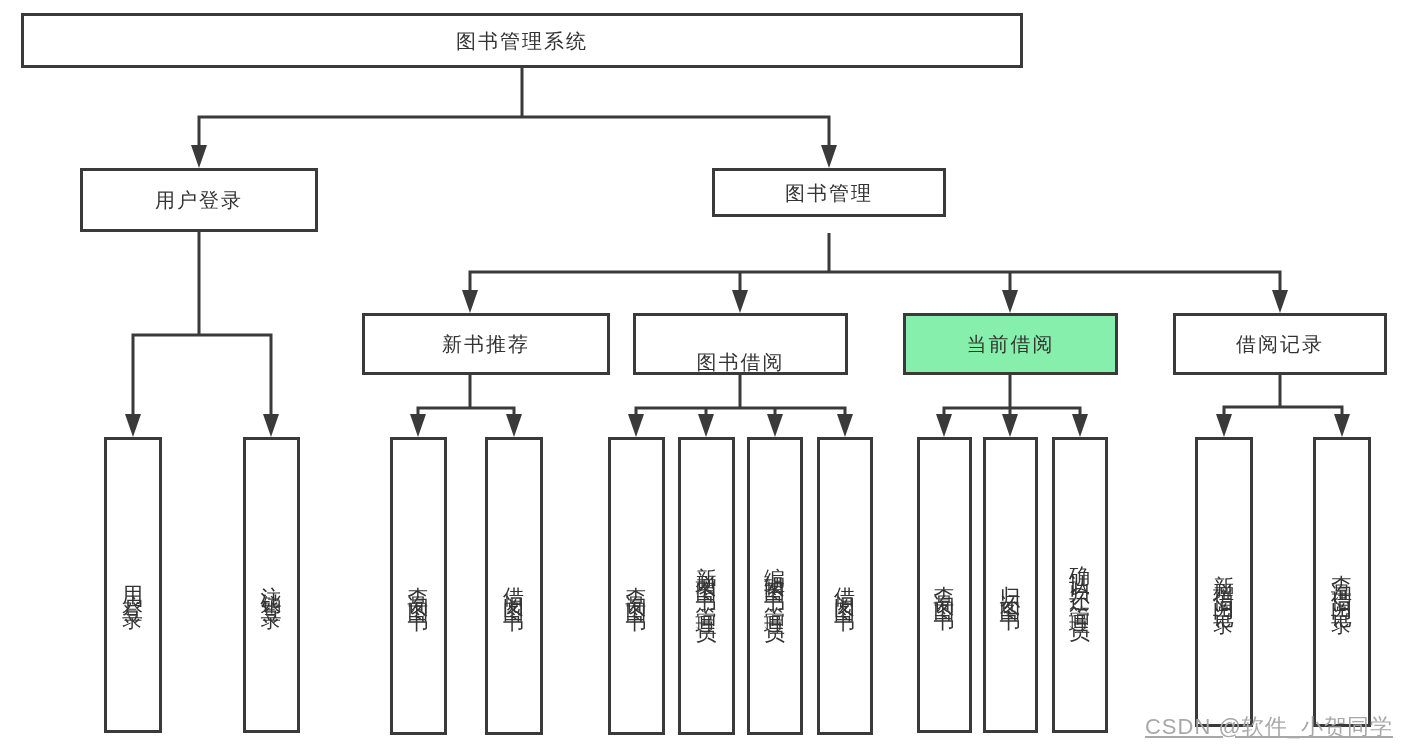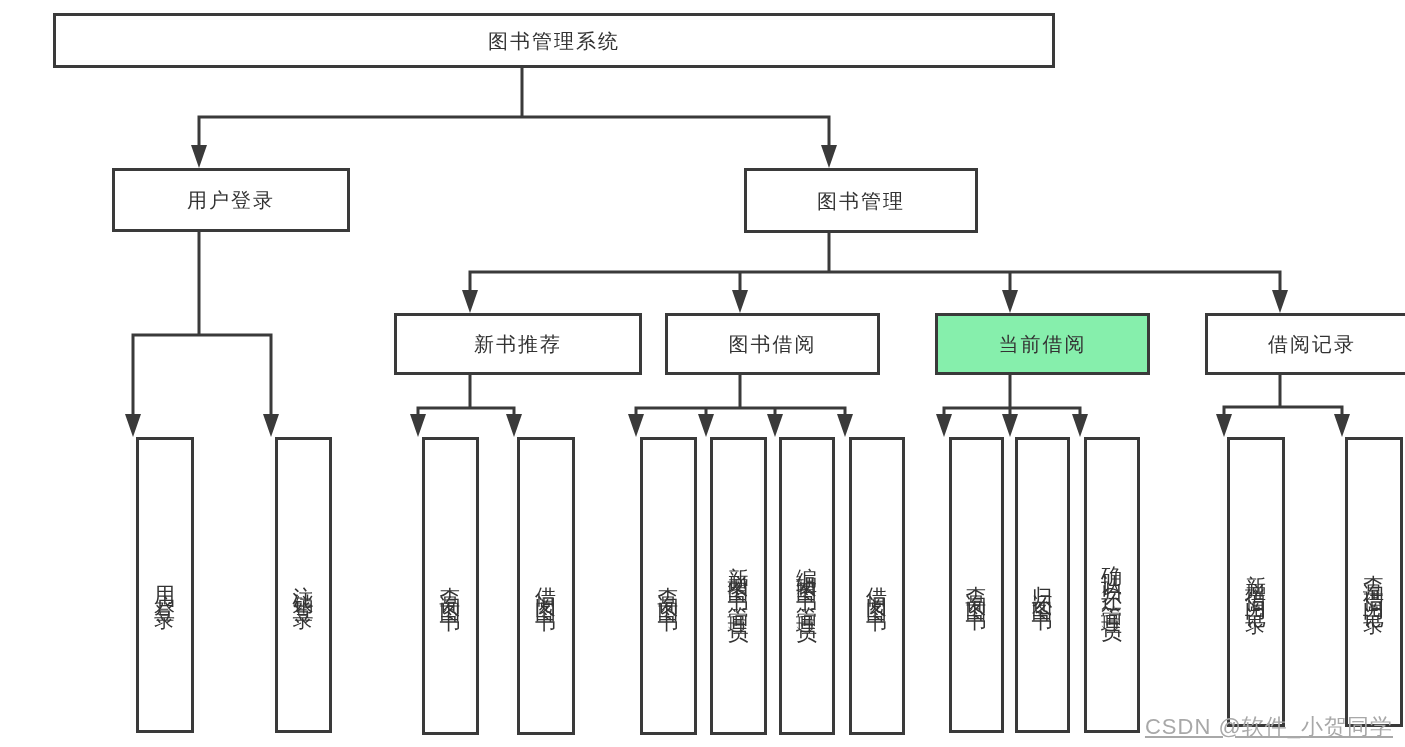--- a/index.html
+++ b/index.html
@@ -25,21 +25,20 @@
   }
   .node {
     position: absolute;
     box-sizing: border-box;
     background: #ffffff;
     border: 3px solid #3a3a3a;
     display: flex;
     align-items: center;
     justify-content: center;
     z-index: 2;
-    margin-left: 32px;
   }
   .node-label {
     color: #333333;
     font-size: 20px;
     letter-spacing: 2px;
     white-space: nowrap;
     line-height: 1;
   }
   .node.vertical .node-label {
     writing-mode: vertical-rl;
@@ -83,27 +82,27 @@
       <polygon points="1216,414 1232,414 1224,437" fill="#3a3a3a"></polygon>
       <polygon points="1334,414 1350,414 1342,437" fill="#3a3a3a"></polygon>
     </svg>
   <div class="watermark" style="color: rgb(168, 168, 168); text-decoration: underline;">CSDN @软件_小贺同学</div>
 <div class="node" style="left: 21px; top: 13px; width: 1002px; height: 55px; border-color: rgb(58, 58, 58); background: rgb(255, 255, 255);">
       <span class="node-label" style="color: rgb(51, 51, 51);">图书管理系统</span>
     </div>
     <div class="node" style="left: 80px; top: 168px; width: 238px; height: 64px; border-color: rgb(58, 58, 58); background: rgb(255, 255, 255);">
       <span class="node-label" style="color: rgb(51, 51, 51);">用户登录</span>
     </div>
-    <div class="node" style="left: 712px; top: 168px; width: 234px; height: 65px; border-color: rgb(58, 58, 58); background: rgb(255, 255, 255);">
+    <div class="node" style="left: 712px; top: 168px; width: 234px; height: 49px; border-color: rgb(58, 58, 58); background: rgb(255, 255, 255);">
       <span class="node-label" style="color: rgb(51, 51, 51);">图书管理</span>
     </div>
     <div class="node" style="left: 362px; top: 313px; width: 248px; height: 62px; border-color: rgb(58, 58, 58); background: rgb(255, 255, 255);">
       <span class="node-label" style="color: rgb(51, 51, 51);">新书推荐</span>
     </div>
-    <div class="node" style="left: 633px; top: 313px; width: 215px; height: 62px; border-color: rgb(58, 58, 58); background: rgb(255, 255, 255);">
+    <div class="node" style="left: 633px; top: 313px; width: 215px; height: 62px; border-color: rgb(58, 58, 58); background: rgb(255, 255, 255); align-items: flex-end;">
       <span class="node-label" style="color: rgb(51, 51, 51);">图书借阅</span>
     </div>
     <div class="node" style="left: 903px; top: 313px; width: 215px; height: 62px; border-color: rgb(58, 58, 58); background: #86efac;">
       <span class="node-label" style="color: rgb(51, 51, 51);">当前借阅</span>
     </div>
     <div class="node" style="left: 1173px; top: 313px; width: 214px; height: 62px; border-color: rgb(58, 58, 58); background: rgb(255, 255, 255);">
       <span class="node-label" style="color: rgb(51, 51, 51);">借阅记录</span>
     </div>
     <div class="node vertical" style="left: 104px; top: 437px; width: 58px; height: 296px; border-color: rgb(58, 58, 58); background: rgb(255, 255, 255);">
       <span class="node-label" style="color: rgb(51, 51, 51);">用户登录</span>

